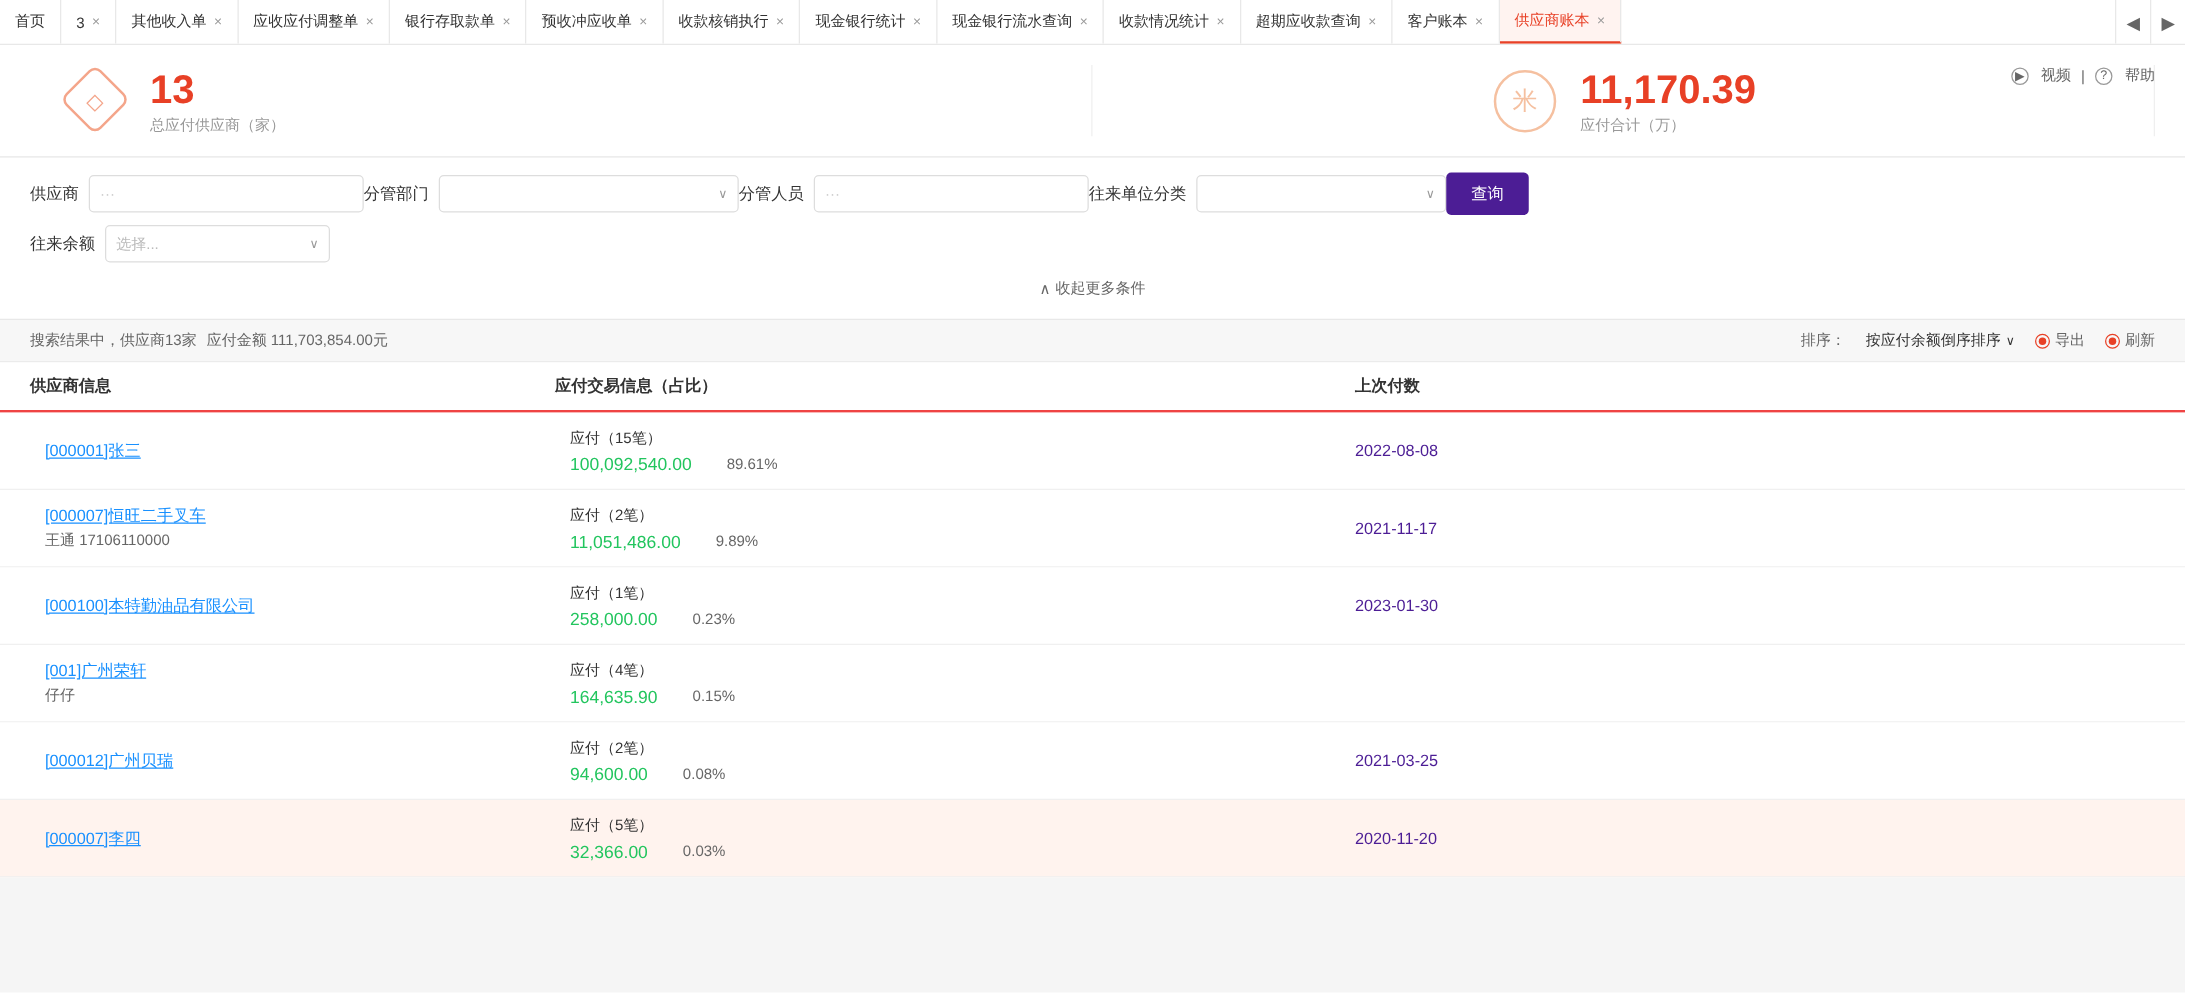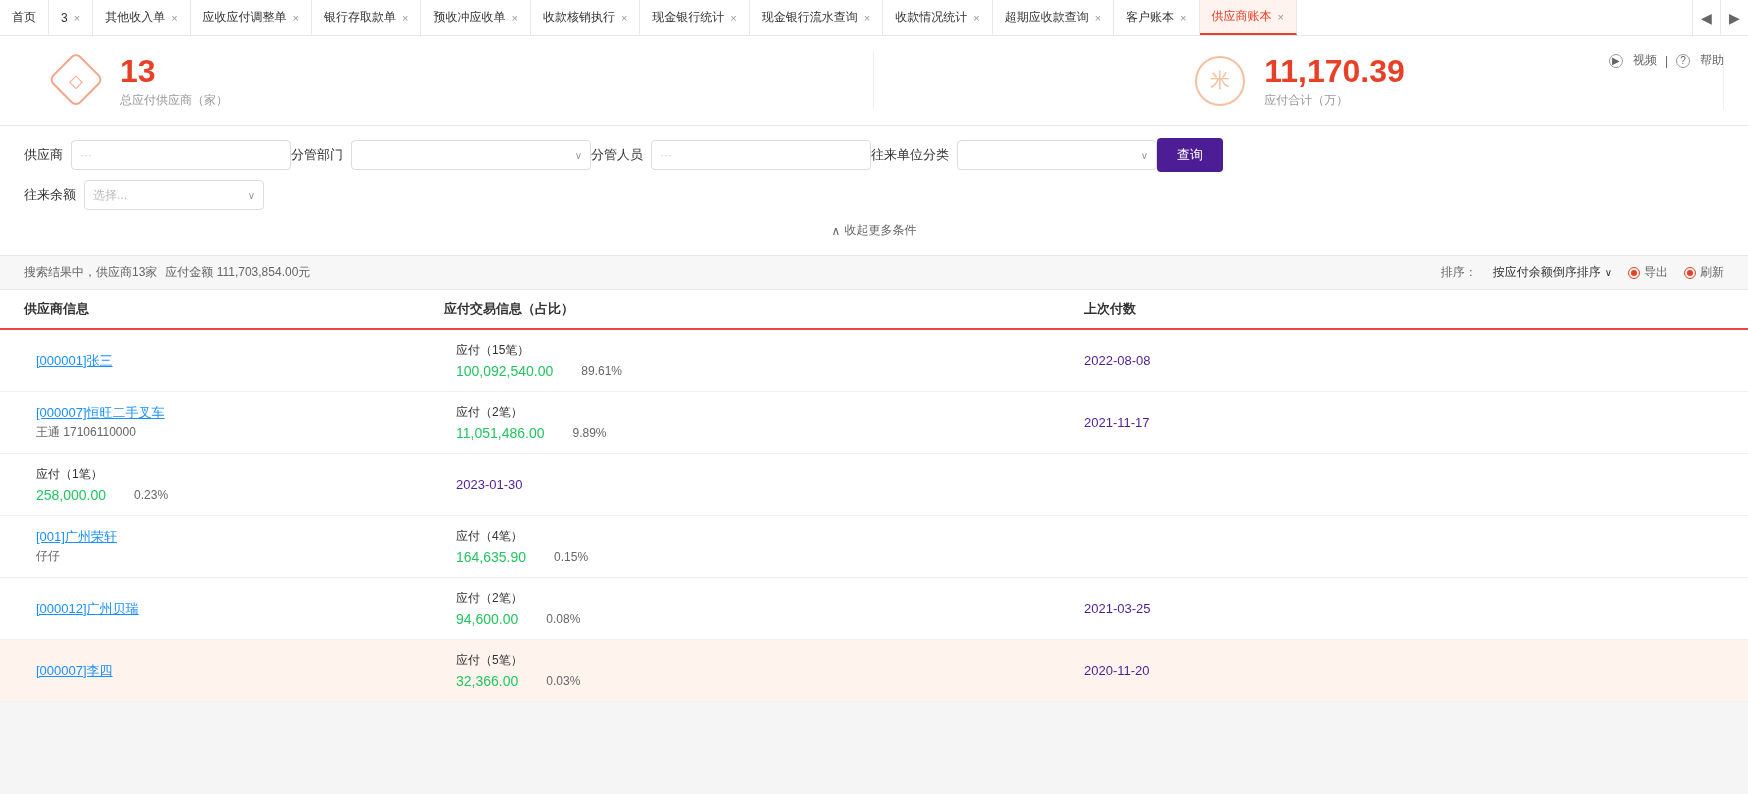--- a/index.html
+++ b/index.html
@@ -227,20 +227,21 @@
         <div class="payable-cell">
           <div class="payable-count">应付（2笔）</div>
           <div class="payable-row">
             <span class="payable-amount">11,051,486.00</span>
             <span class="payable-percent">9.89%</span>
           </div>
         </div>
         <div><span class="last-date">2021-11-17</span></div>
       </div>
       <div class="table-row">
+        <div><span class="supplier-link">[000100]本特勤油品有限公司</span></div>
         <div class="payable-cell">
           <div class="payable-count">应付（1笔）</div>
           <div class="payable-row">
             <span class="payable-amount">258,000.00</span>
             <span class="payable-percent">0.23%</span>
           </div>
         </div>
         <div><span class="last-date">2023-01-30</span></div>
       </div>
       <div class="table-row">

